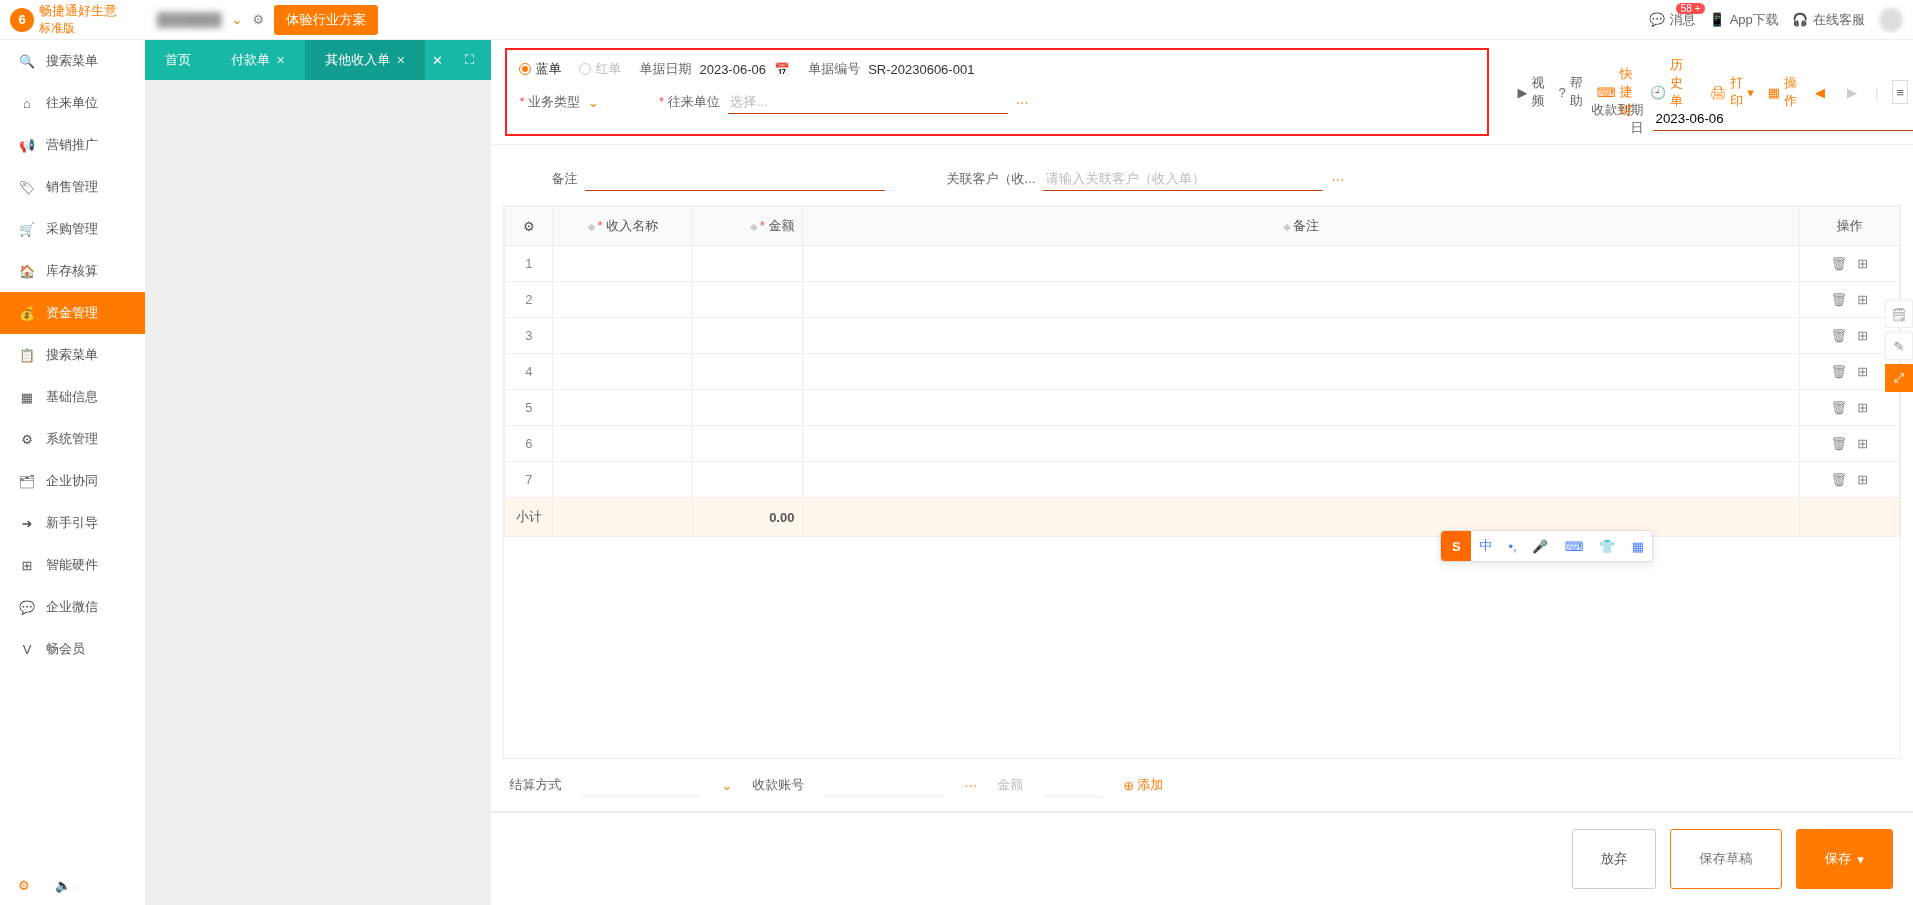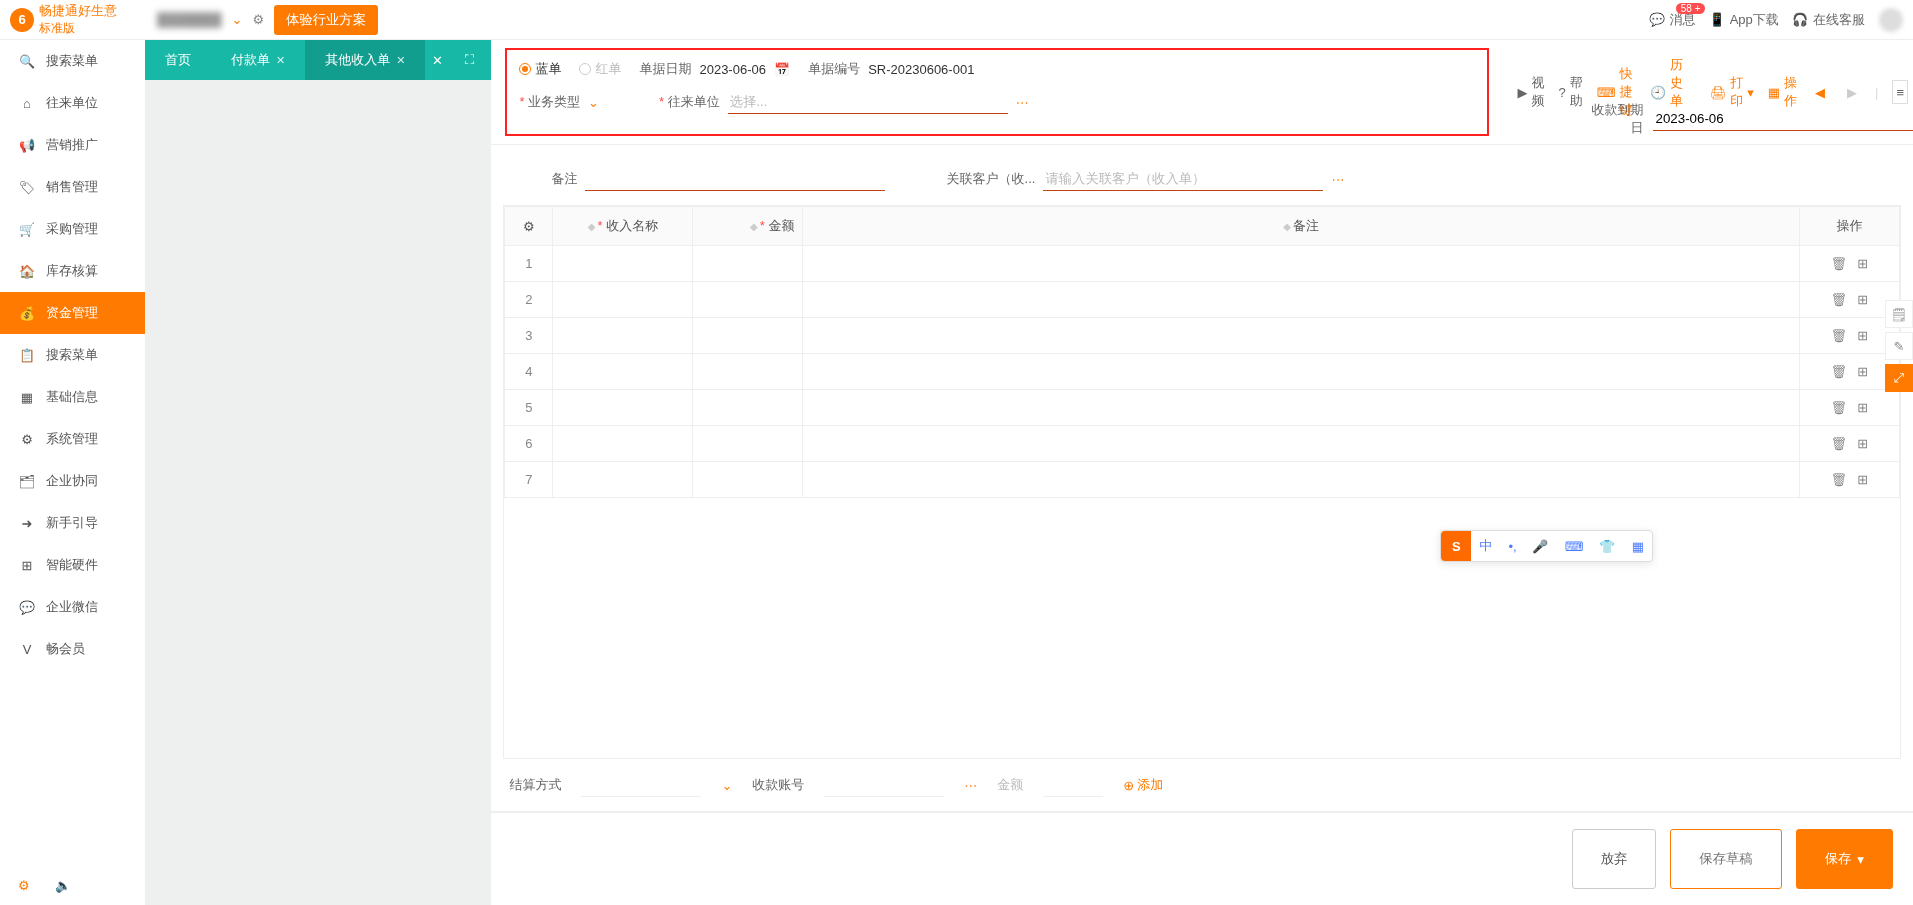--- a/index.html
+++ b/index.html
@@ -399,20 +399,27 @@
                   <td></td>
                   <td class="col-amt"></td>
                   <td></td>
                   <td>
                     <div class="op-icons">
                       <span>🗑</span>
                       <span>⊞</span>
                     </div>
                   </td>
                 </tr>
+                <tr class="subtotal">
+                  <td class="lbl">小计</td>
+                  <td></td>
+                  <td class="amt">0.00</td>
+                  <td></td>
+                  <td></td>
+                </tr>
               </tbody>
           </table>
         </div>
 
         <div class="settle-row">
           <span>结算方式</span>
           <input class="settle-input" style="">
           <span class="field-sel">⌄</span>
           <span>收款账号</span>
           <input class="settle-input" style="">

